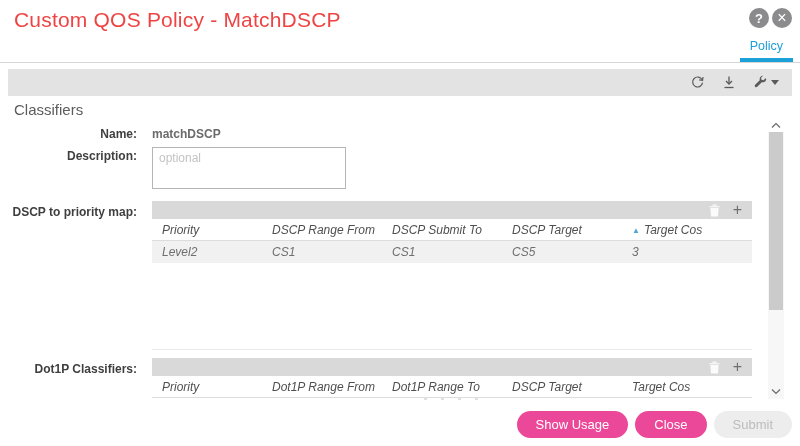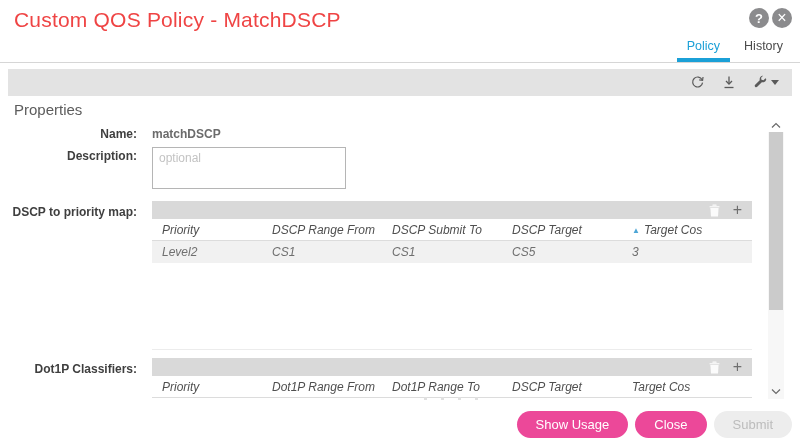--- a/index.html
+++ b/index.html
@@ -104,21 +104,20 @@
 <div class="dialog">
 
   <div class="dlg-header">
     <div class="title">Custom QOS Policy - MatchDSCP</div>
     <div class="header-icons">
       <div class="circle-icon">?</div>
       <div class="circle-icon close">×</div>
     </div>
     <div class="tabs">
       <div class="tab active">Policy</div>
-      <div class="tab">History</div>
     </div>
   </div>
 
   <div class="toolbar">
     <span class="tool-btn">
       <svg width="15" height="15" viewBox="0 0 16 16">
         <path d="M12.9 5.1 A5.3 5.3 0 1 0 13.4 8.2" fill="none" stroke="#5a5a5a" stroke-width="1.3"></path>
         <path d="M13.9 2.1 L13.4 5.7 L9.8 5.1" fill="none" stroke="#5a5a5a" stroke-width="1.3"></path>
       </svg>
     </span>
@@ -131,21 +130,21 @@
     </span>
     <span class="tool-btn">
       <svg width="15" height="15" viewBox="0 0 16 16">
         <path fill="#5a5a5a" d="M14.1 4.2c0 .5-.1.9-.3 1.4-.6 1.4-1.9 2.2-3.4 2.2-.3 0-.7 0-1-.1l-4.9 4.9c-.3.3-.7.5-1.1.5-.9 0-1.6-.7-1.6-1.6 0-.4.2-.8.5-1.1l4.9-4.9c-.1-.3-.1-.7-.1-1C7.1 3 7.9 1.7 9.3 1.1c.5-.2.9-.3 1.4-.3L8.6 2.9l.4 2.2 2.2.4 2.1-2.1z"></path>
       </svg>
       <span class="caret-down"></span>
     </span>
   </div>
 
   <div class="content">
-    <div class="section-title">Properties</div>
+    <div class="section-title">Classifiers</div>
 
     <div class="form-row">
       <div class="form-label">Name:</div>
       <div class="name-value">matchDSCP</div>
     </div>
 
     <div class="form-row" style="margin-bottom:12px;">
       <div class="form-label">Description:</div>
       <textarea class="desc" placeholder="optional" style=""></textarea>
     </div>

